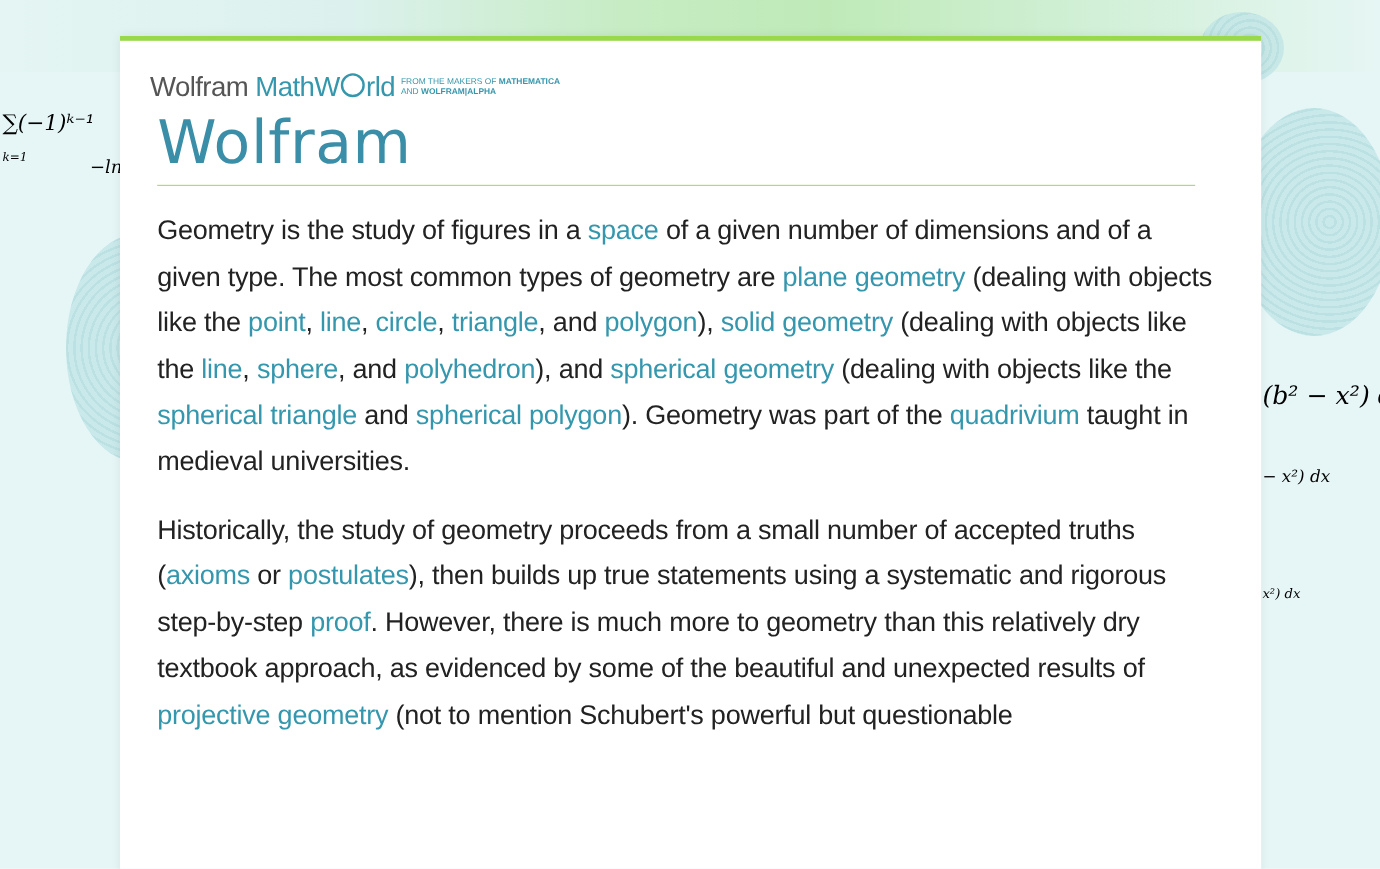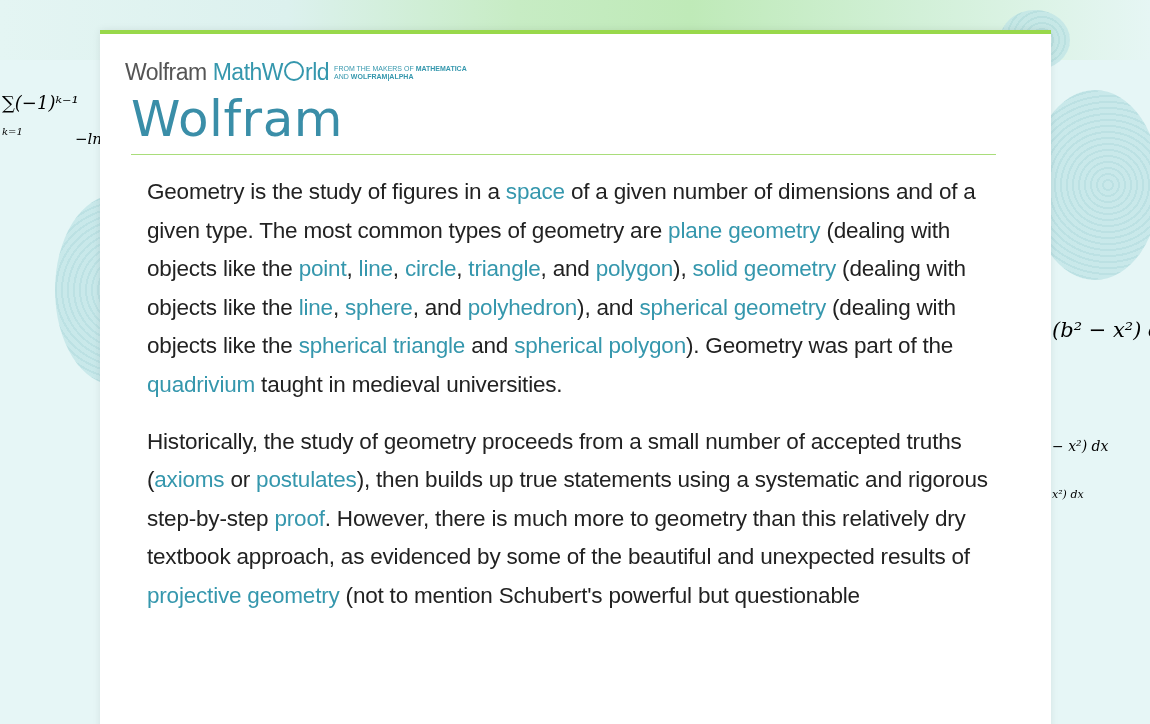--- a/index.html
+++ b/index.html
@@ -43,35 +43,35 @@
   .title {
     position:absolute; left:31px; top:56px; font-size:50px; color:#3a8ea8;
     font-family:"DejaVu Sans", sans-serif; letter-spacing:0.5px;
   }
   .rule { position:absolute; left:31px; top:120px; width:865px; height:1px; background:#a9dd7a; }
   .content {
     position:absolute; left:31px; top:139px; width:880px;
     font-size:22.5px; line-height:38.6px; color:#222;
     font-family:"Liberation Sans", sans-serif; letter-spacing:-0.2px;
   }
-  .content p { margin:0 0 18px 16px; }
+  .content p { margin:0 0 18px 0; }
   .content a { color:#3597ad; text-decoration:none; cursor:pointer; }
 </style>
 </head>
 <body>
 
 <div class="bg-top"></div>
 <div class="shape" style="left:55px;top:195px;width:120px;height:190px;"></div>
 <div class="shape" style="left:1030px;top:90px;width:130px;height:190px;"></div>
 <div class="shape" style="left:1000px;top:10px;width:70px;height:60px;"></div>
 <div class="bg-formula" style="left:2px;top:92px;font-size:18px;">∑(−1)ᵏ⁻¹</div>
 <div class="bg-formula" style="left:2px;top:126px;font-size:10px;">k=1</div>
 <div class="bg-formula" style="left:75px;top:130px;font-size:15px;">−ln</div>
 <div class="bg-formula" style="left:1052px;top:318px;font-size:21px;">(b² − x²)  dx</div>
-<div class="bg-formula" style="left:1052px;top:390px;font-size:14px;margin-top:48px;">− x²)  dx</div>
+<div class="bg-formula" style="left:1052px;top:390px;font-size:14px;">− x²)  dx</div>
 <div class="bg-formula" style="left:1052px;top:488px;font-size:11px;">x²)  dx</div>
 
 <div class="card">
   <div class="logo">
     <span class="w">Wolfram</span>
     <span class="m"><span>MathW</span><span class="globe"></span><span>rld</span></span>
     <span class="tag">
       <span>FROM THE MAKERS OF </span><b>MATHEMATICA</b><br>
       <span>AND </span><b>WOLFRAM|ALPHA</b>
     </span>

